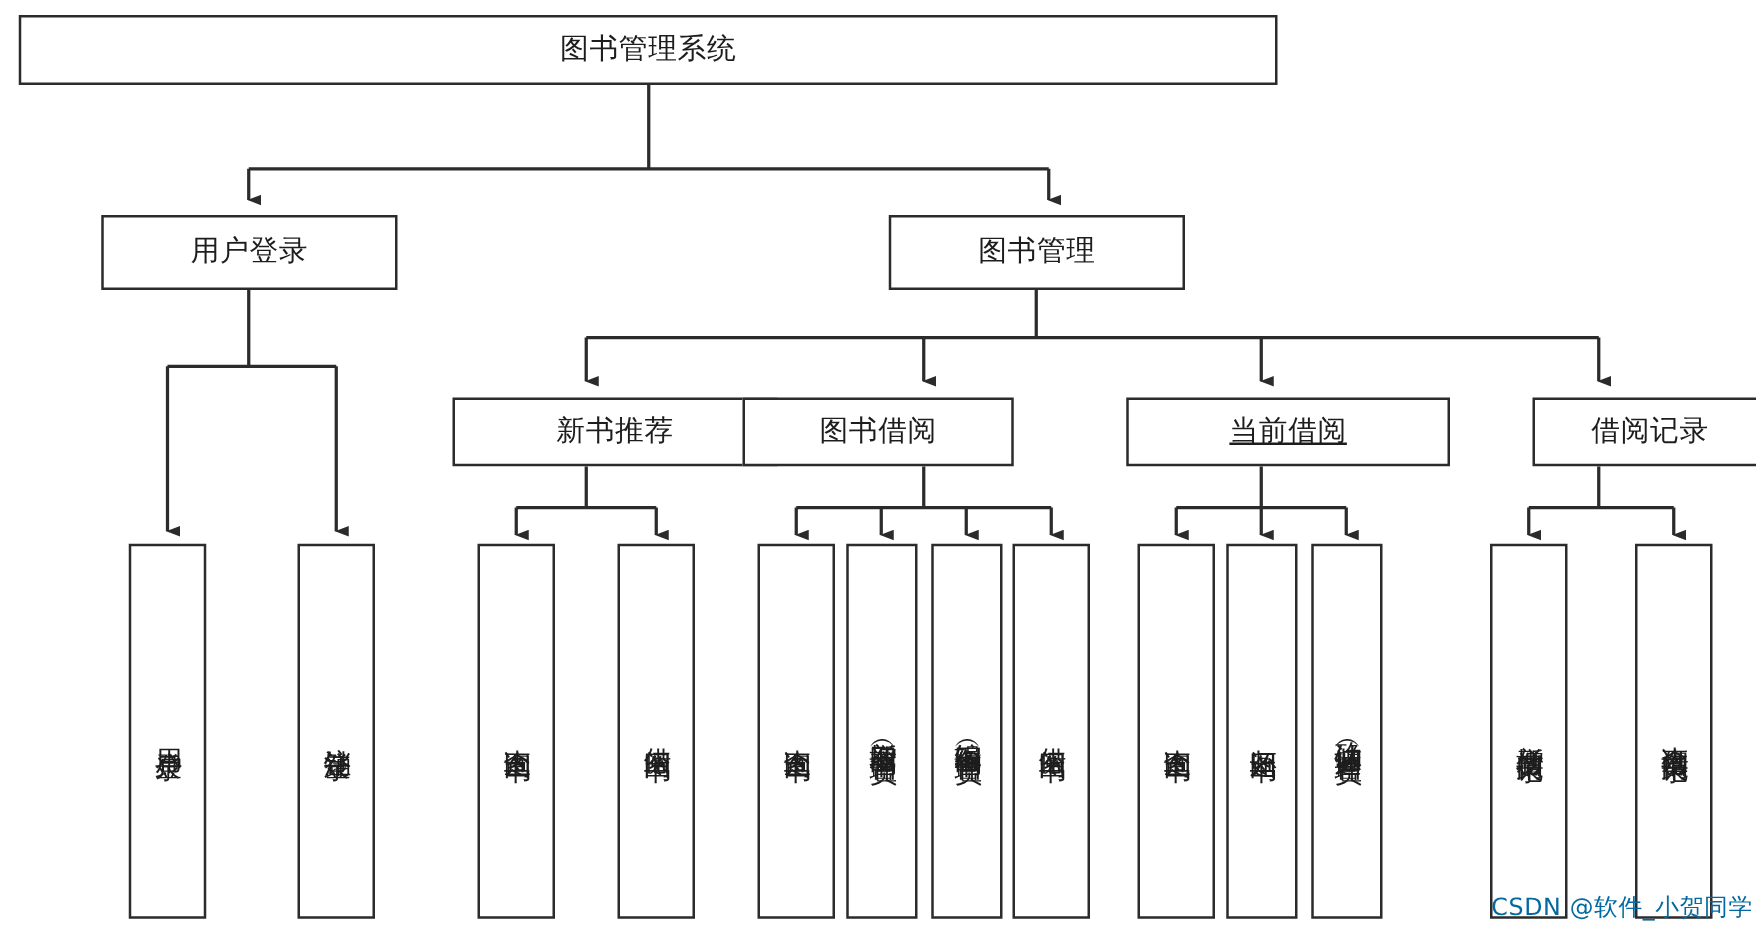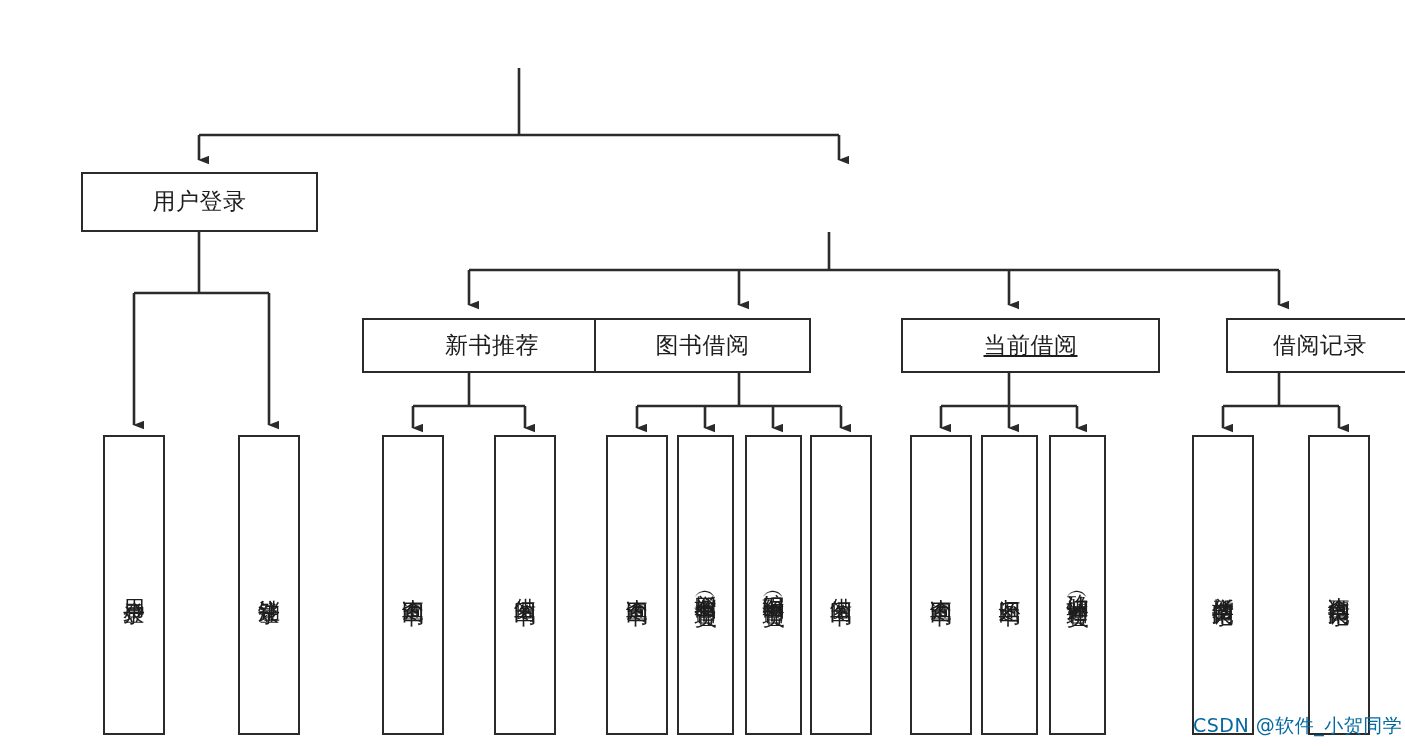--- a/index.html
+++ b/index.html
@@ -121,25 +121,31 @@
       <path d="M1009,406 L1009,428" marker-end="url(#arrow)"></path>
       <path d="M1077,406 L1077,428" marker-end="url(#arrow)"></path>
 
       <path d="M1279,373 L1279,406"></path>
       <path d="M1223,406 L1339,406"></path>
       <path d="M1223,406 L1223,428" marker-end="url(#arrow)"></path>
       <path d="M1339,406 L1339,428" marker-end="url(#arrow)"></path>
     </g>
   </svg>
 
+  <div class="node root h" style="left:15px; top:12px; width:1007px; height:56px;">
+    <span class="lbl">图书管理系统</span>
+  </div>
 
   <div class="node h" style="left:81px; top:172px; width:237px; height:60px;">
     <span class="lbl">用户登录</span>
   </div>
 
+  <div class="node h" style="left:711px; top:172px; width:237px; height:60px;">
+    <span class="lbl">图书管理</span>
+  </div>
 
   <div class="node h" style="left:362px; top:318px; width:260px; height:55px;">
     <span class="lbl">新书推荐</span>
   </div>
 
   <div class="node h" style="left:594px; top:318px; width:217px; height:55px;">
     <span class="lbl">图书借阅</span>
   </div>
 
   <div class="node h" style="left:901px; top:318px; width:259px; height:55px;text-decoration:underline;">

